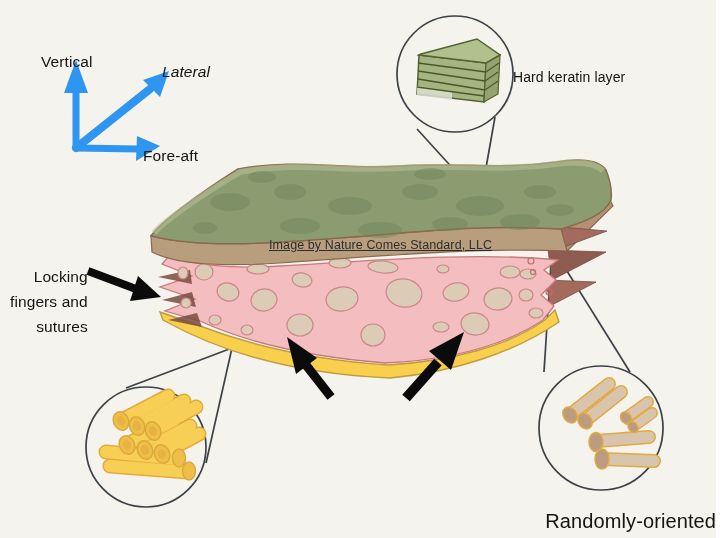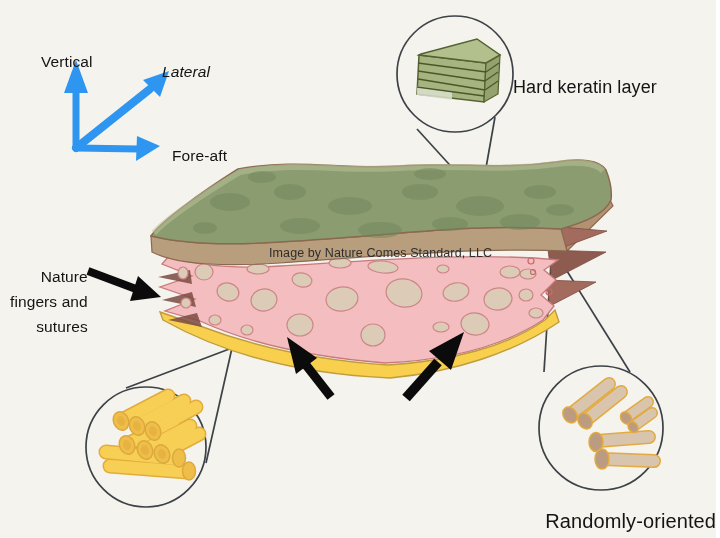--- a/index.html
+++ b/index.html
@@ -9,23 +9,23 @@
     background:#F5F3ED;
     text-align:right;
   }
   #artwork{position:absolute;left:0;top:0;}
   .lbl{
     position:absolute;color:#141414;font-size:15.5px;line-height:1.5;
     white-space:pre-line;letter-spacing:.1px;
   }
   .lbl-vertical{left:41px;top:50px;}
   .lbl-lateral{left:162px;top:60px;font-style:italic;}
-  .lbl-foreaft{left:172px;top:144px;}
-  .lbl-keratin{left:513px;top:74px;font-size:18px;}
-  .lbl-credit{left:269px;top:244px;font-size:12.5px;color:#2e2e2e;}
+  .lbl-foreaft{left:143px;top:144px;}
+  .lbl-keratin{left:513px;top:67px;font-size:14px;}
+  .lbl-credit{left:269px;top:236px;font-size:12.5px;color:#2e2e2e;text-decoration:underline;}
   .lbl-locking{left:10px;top:265px;line-height:1.6;}
   .lbl-meshed{left:312px;top:402px;line-height:1.5;}
   .lbl-fibers{left:512px;top:506px;font-size:20px;}
 </style>
 </head>
 <body>
 
 <div id="stage">
 
   <svg id="artwork" width="720" height="538" viewBox="0 0 720 538">
@@ -240,19 +240,19 @@
   </svg>
 
   <div class="lbl lbl-vertical">Vertical</div>
   <div class="lbl lbl-lateral">Lateral</div>
   <div class="lbl lbl-foreaft">Fore-aft</div>
 
   <div class="lbl lbl-keratin">Hard keratin layer</div>
 
   <div class="lbl lbl-credit">Image by Nature Comes Standard, LLC</div>
 
-  <div class="lbl lbl-locking">Nature
+  <div class="lbl lbl-locking">Locking
 fingers and
 sutures</div>
 
 
   <div class="lbl lbl-fibers">Randomly-oriented fibers</div>
 </div>
 
 </body></html>

